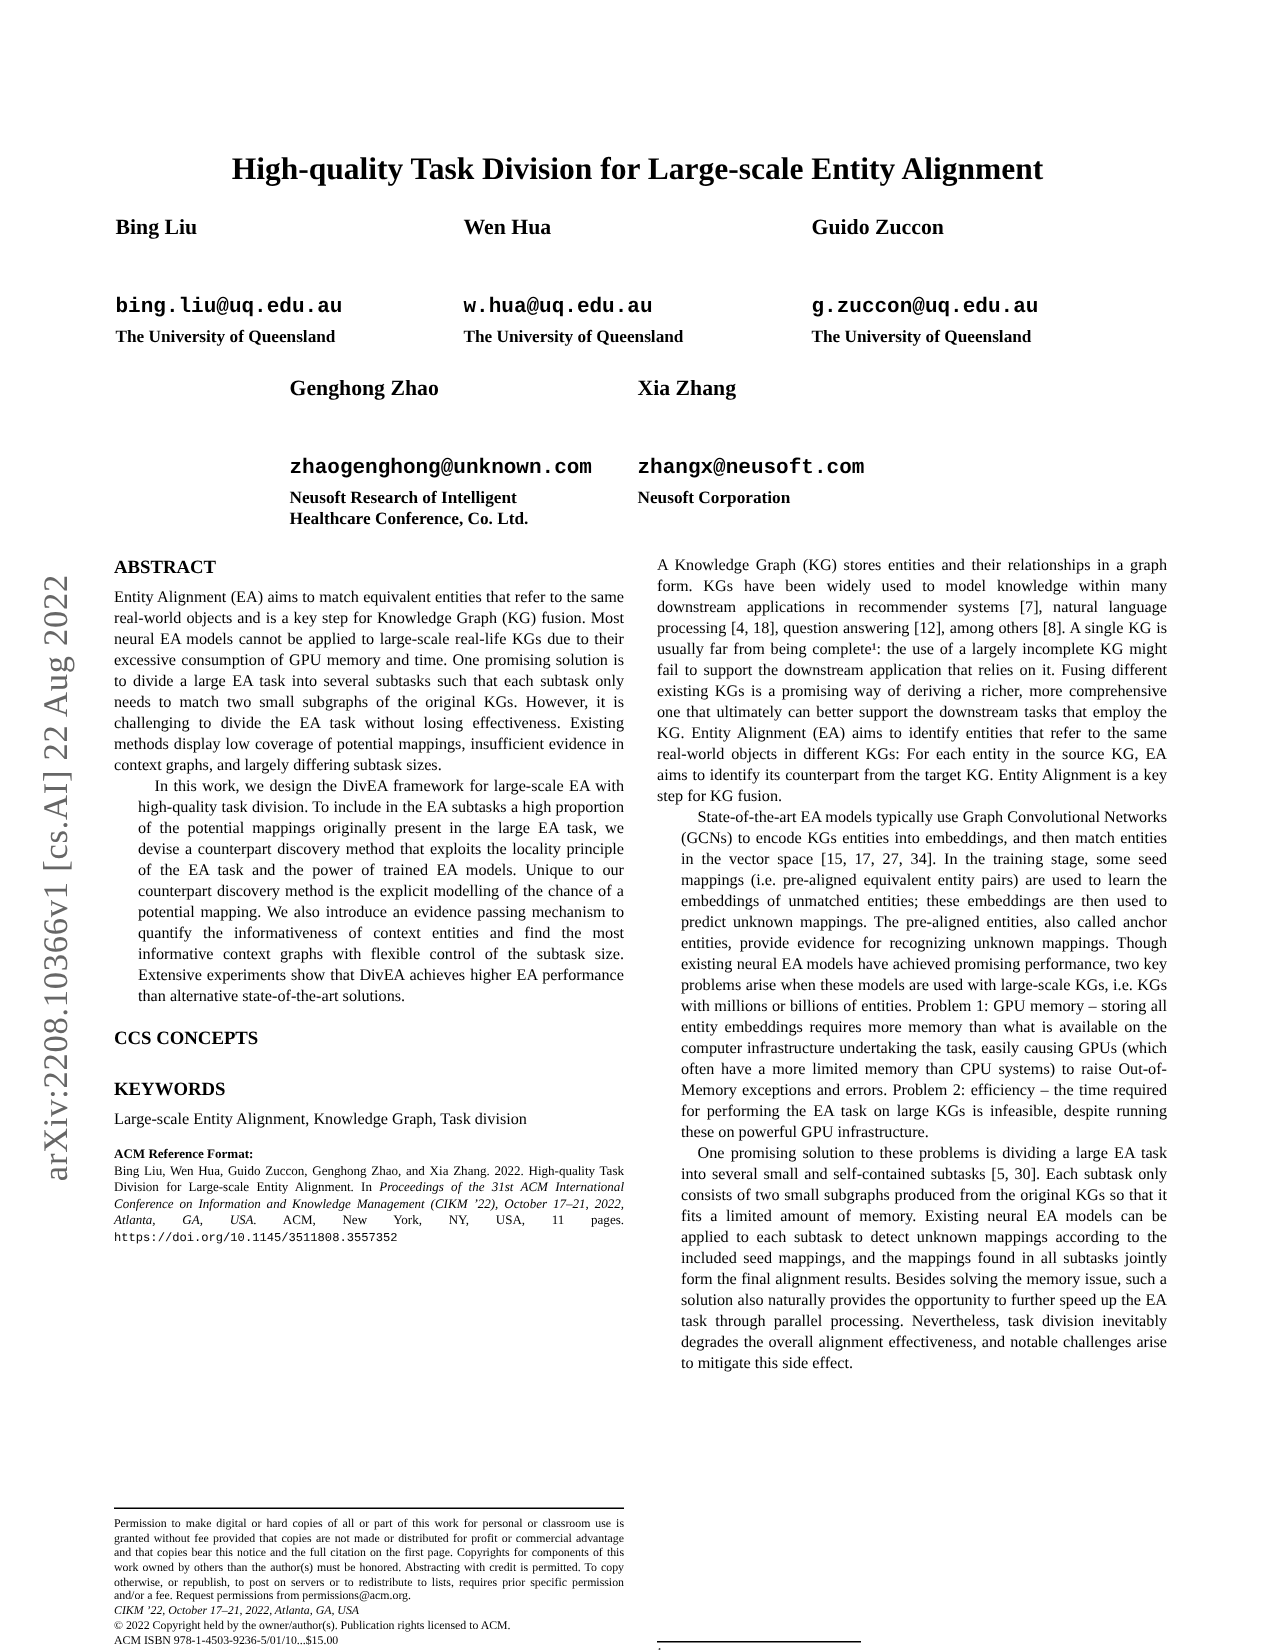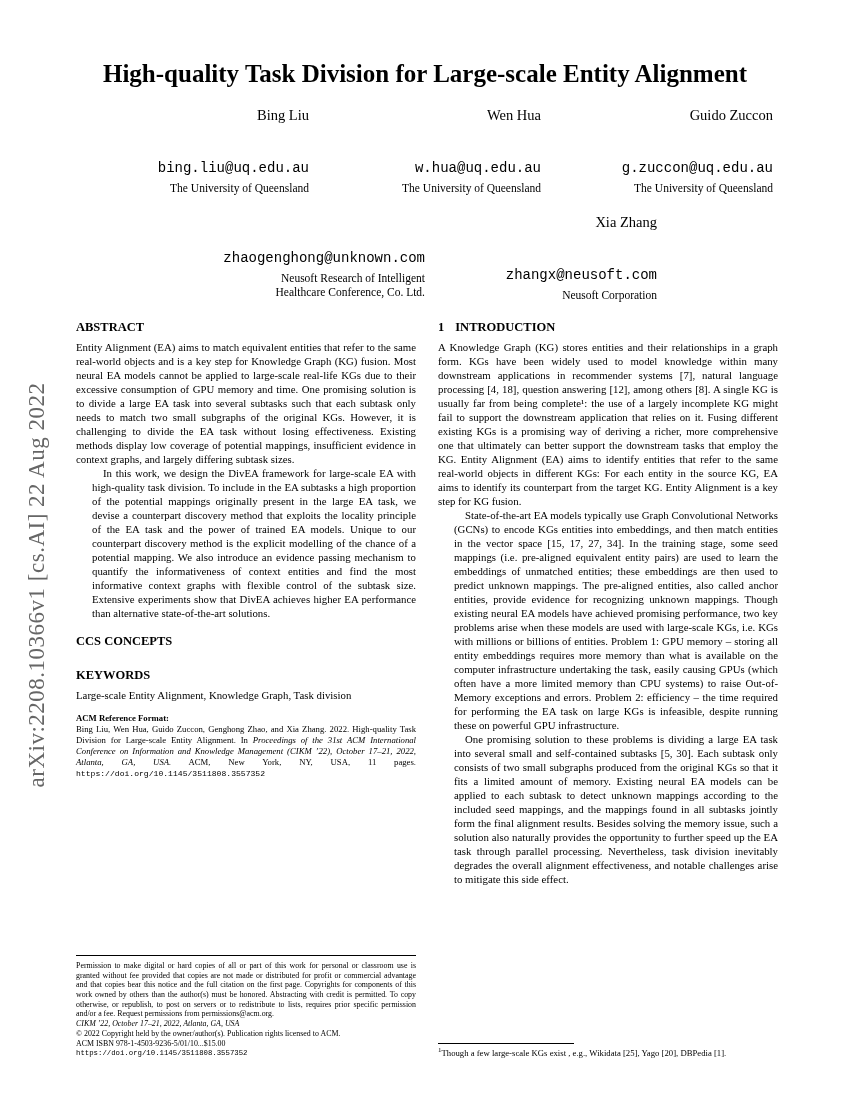--- a/index.html
+++ b/index.html
@@ -9,23 +9,23 @@
     font-family:"Liberation Serif", serif; overflow:hidden;
   }
   .arxiv-watermark {
     position:absolute; left:12px; top:295px; width:50px; height:580px;
     display:flex; align-items:center; justify-content:center;
   }
   .arxiv-watermark span {
     transform:rotate(-90deg); white-space:nowrap;
     font-size:23px; color:#666; letter-spacing:0.5px;
   }
-  .title { padding-top:60px; text-align:center; font-size:25px; font-weight:bold; }
+  .title { padding-top:100px; text-align:center; font-size:21px; font-weight:bold; }
   .authors-row { display:flex; justify-content:center; margin-top:19px; }
-  .author { width:232px; text-align:right; }
+  .author { width:232px; text-align:left;font-weight:bold; }
   .author-name { font-size:14.5px; margin-bottom:5px; }
   .author-email { font-family:"Liberation Mono", monospace; font-size:14px; margin-bottom:5px;margin-top:36px; }
   .author-affil { font-size:11.5px; line-height:14px; }
   .body-columns { display:flex; gap:22px; padding:0 72px 0 76px; margin-top:17px; height:740px; }
   .col { flex:1; display:flex; flex-direction:column; text-align:justify; font-size:10.8px; line-height:14px; }
   .section-heading { font-size:12.5px; font-weight:bold; margin:14px 0 6px; text-align:left; }
   .section-heading.first { margin-top:1px; }
   .section-number { display:inline-block; margin-right:11px; }
   p.indent { text-indent:11px;margin-left:16px; }
   .ccs-line .concepts { font-weight:bold; }
@@ -67,20 +67,21 @@
     </div>
     <div class="author">
       <div class="author-name">Guido Zuccon</div>
       <div class="author-email">g.zuccon@uq.edu.au</div>
       <div class="author-affil">The University of Queensland</div>
     </div>
   </div>
 
   <div class="authors-row">
     <div class="author">
+      <div class="author-name">Genghong Zhao</div>
       <div class="author-email">zhaogenghong@unknown.com</div>
       <div class="author-affil">Neusoft Research of Intelligent</div>
       <div class="author-affil">Healthcare Conference, Co. Ltd.</div>
     </div>
     <div class="author">
       <div class="author-name">Xia Zhang</div>
       <div class="author-email">zhangx@neusoft.com</div>
       <div class="author-affil">Neusoft Corporation</div>
     </div>
   </div>
@@ -105,21 +106,20 @@
         <div class="permission-rule"></div>
         <p>Permission to make digital or hard copies of all or part of this work for personal or classroom use is granted without fee provided that copies are not made or distributed for profit or commercial advantage and that copies bear this notice and the full citation on the first page. Copyrights for components of this work owned by others than the author(s) must be honored. Abstracting with credit is permitted. To copy otherwise, or republish, to post on servers or to redistribute to lists, requires prior specific permission and/or a fee. Request permissions from permissions@acm.org.</p>
         <p class="conf-line">CIKM ’22, October 17–21, 2022, Atlanta, GA, USA</p>
         <p>© 2022 Copyright held by the owner/author(s). Publication rights licensed to ACM.</p>
         <p>ACM ISBN 978-1-4503-9236-5/01/10...$15.00</p>
         <p><a class="mono">https://doi.org/10.1145/3511808.3557352</a></p>
       </div>
     </div>
 
     <div class="col">
-      <h2 class="section-heading first"><span class="section-number">1</span><span>INTRODUCTION</span></h2>
       <p>A Knowledge Graph (KG) stores entities and their relationships in a graph form. KGs have been widely used to model knowledge within many downstream applications in recommender systems [7], natural language processing [4, 18], question answering [12], among others [8]. A single KG is usually far from being complete¹: the use of a largely incomplete KG might fail to support the downstream application that relies on it. Fusing different existing KGs is a promising way of deriving a richer, more comprehensive one that ultimately can better support the downstream tasks that employ the KG. Entity Alignment (EA) aims to identify entities that refer to the same real-world objects in different KGs: For each entity in the source KG, EA aims to identify its counterpart from the target KG. Entity Alignment is a key step for KG fusion.</p>
       <p class="indent">State-of-the-art EA models typically use Graph Convolutional Networks (GCNs) to encode KGs entities into embeddings, and then match entities in the vector space [15, 17, 27, 34]. In the training stage, some seed mappings (i.e. pre-aligned equivalent entity pairs) are used to learn the embeddings of unmatched entities; these embeddings are then used to predict unknown mappings. The pre-aligned entities, also called anchor entities, provide evidence for recognizing unknown mappings. Though existing neural EA models have achieved promising performance, two key problems arise when these models are used with large-scale KGs, i.e. KGs with millions or billions of entities. Problem 1: GPU memory – storing all entity embeddings requires more memory than what is available on the computer infrastructure undertaking the task, easily causing GPUs (which often have a more limited memory than CPU systems) to raise Out-of-Memory exceptions and errors. Problem 2: efficiency – the time required for performing the EA task on large KGs is infeasible, despite running these on powerful GPU infrastructure.</p>
       <p class="indent">One promising solution to these problems is dividing a large EA task into several small and self-contained subtasks [5, 30]. Each subtask only consists of two small subgraphs produced from the original KGs so that it fits a limited amount of memory. Existing neural EA models can be applied to each subtask to detect unknown mappings according to the included seed mappings, and the mappings found in all subtasks jointly form the final alignment results. Besides solving the memory issue, such a solution also naturally provides the opportunity to further speed up the EA task through parallel processing. Nevertheless, task division inevitably degrades the overall alignment effectiveness, and notable challenges arise to mitigate this side effect.</p>
 
       <div class="footnote-block">
         <div class="footnote-rule"></div>
         <p><sup>1</sup><span>Though a few large-scale KGs exist , e.g., Wikidata [25], Yago [20], DBPedia [1].</span></p>
       </div>
     </div>
 

